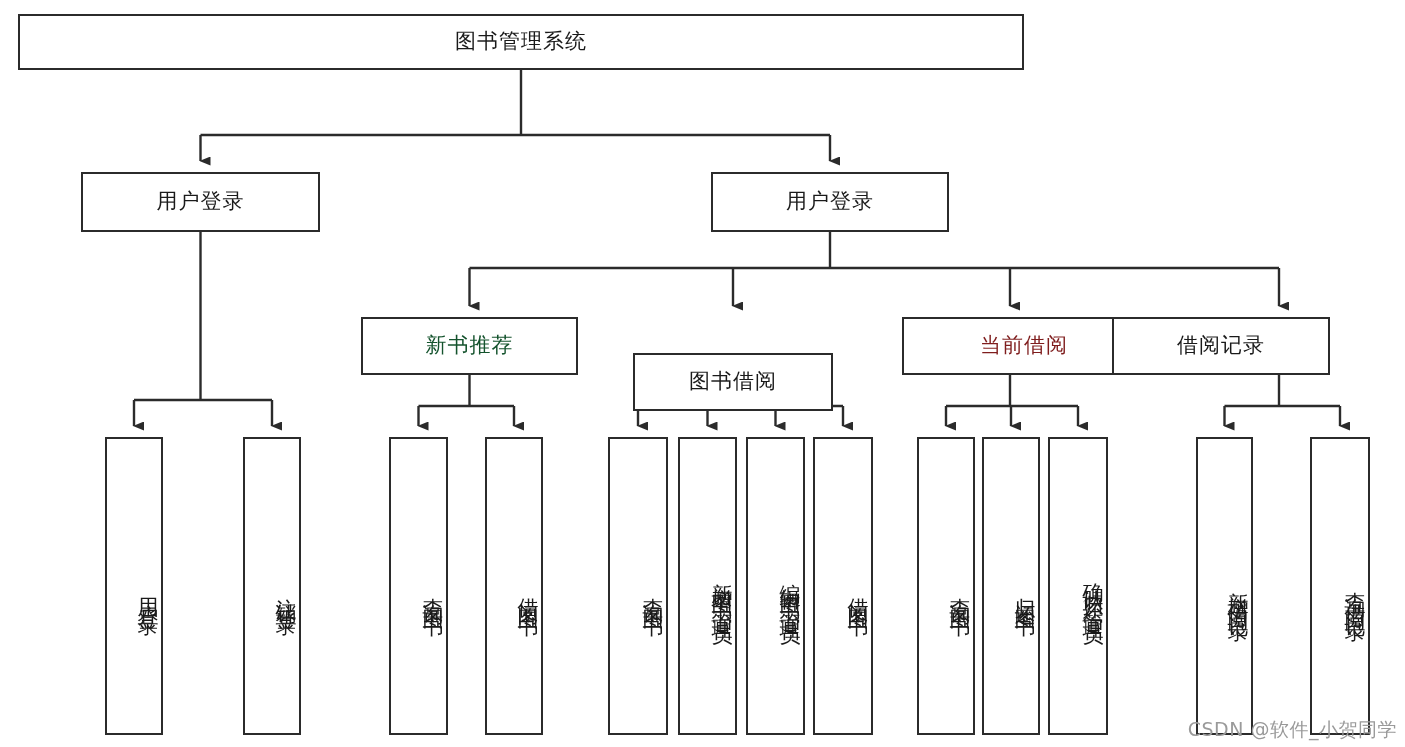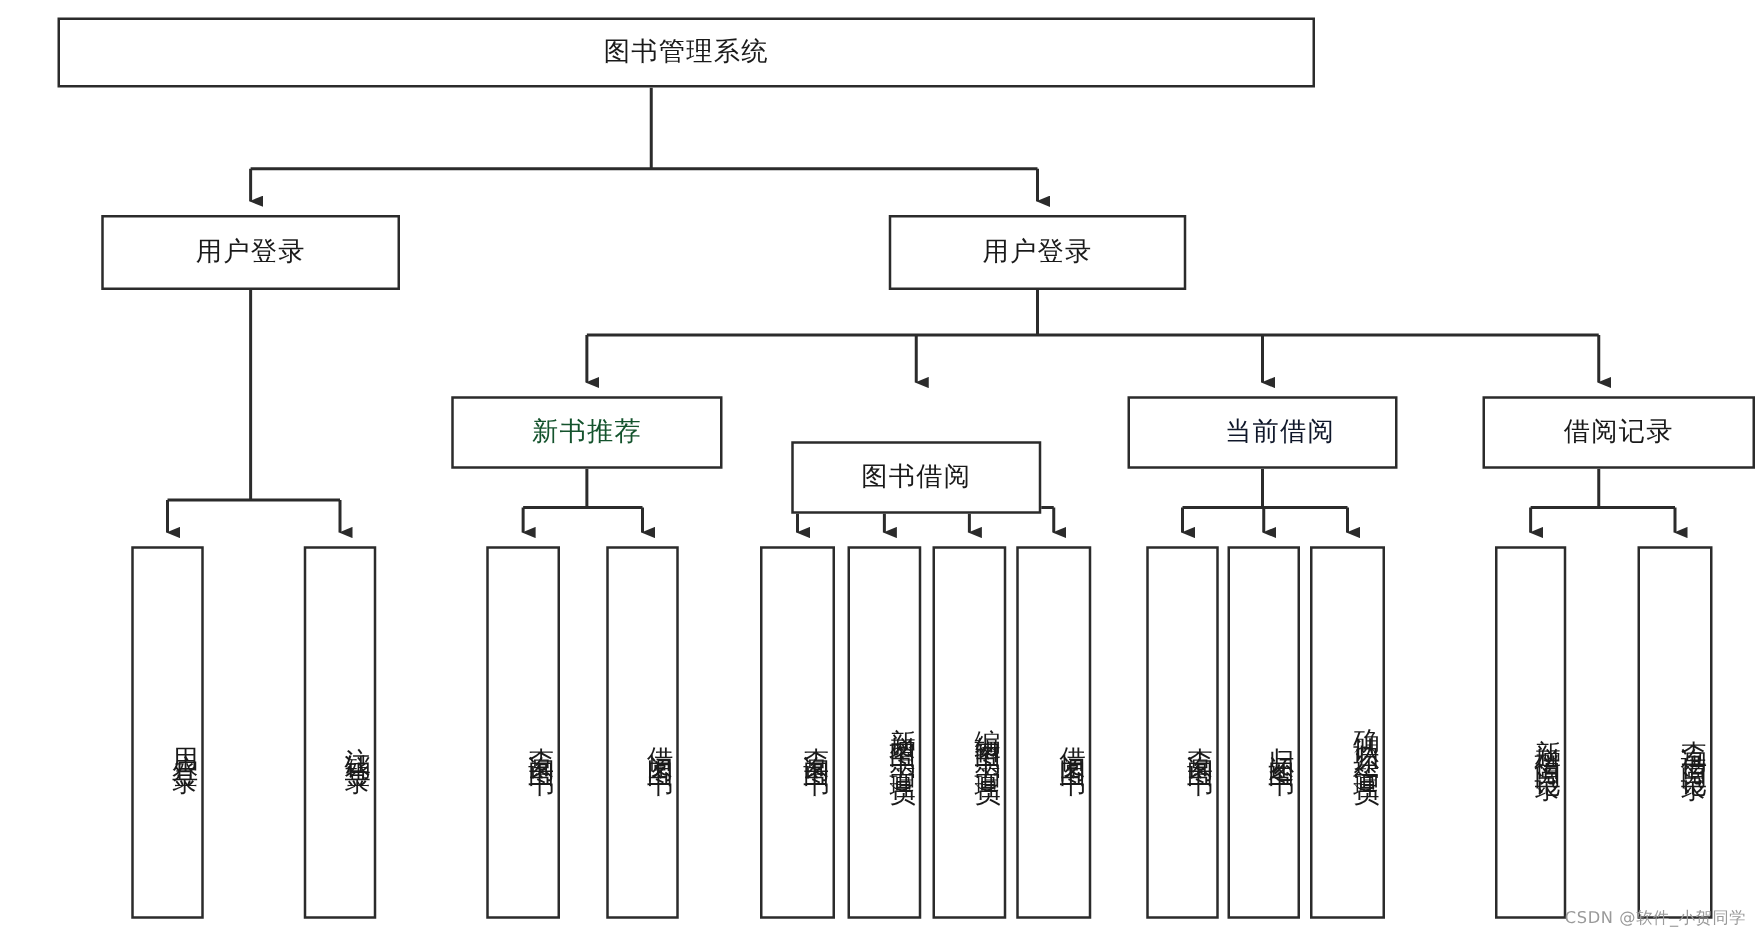--- a/index.html
+++ b/index.html
@@ -53,21 +53,21 @@
   }
   .node .lbl {
     display: block;
     text-align: center;
     white-space: nowrap;
   }
   #watermark {
     position: absolute;
     right: 8px;
     bottom: 4px;
-    font-size: 13px;
+    font-size: 19px;
     color: #9a9a9a;
     letter-spacing: 0.5px;
     white-space: nowrap;
   }
 </style>
 </head>
 <body>
 
 <div id="canvas">
   <svg id="edges" viewBox="0 0 1405 747">
@@ -107,39 +107,39 @@
         <path d="M 1011 406 L 1011 426" marker-end="url(#arrowhead)"></path>
         <path d="M 1078 406 L 1078 426" marker-end="url(#arrowhead)"></path>
         <path d="M 1279 375 L 1279 406"></path>
         <path d="M 1224.5 406 L 1340 406"></path>
         <path d="M 1224.5 406 L 1224.5 426" marker-end="url(#arrowhead)"></path>
         <path d="M 1340 406 L 1340 426" marker-end="url(#arrowhead)"></path>
       </g>
   </svg>
 
   <div id="nodes-layer">
-      <div class="node horiz" style="left: 18px; top: 14px; width: 1006px; height: 56px; border-color: rgb(43, 43, 43); background: rgb(255, 255, 255); color: rgb(26, 26, 26); margin-left: 28px;">
+      <div class="node horiz" style="left: 18px; top: 14px; width: 1006px; height: 56px; border-color: rgb(43, 43, 43); background: rgb(255, 255, 255); color: rgb(26, 26, 26);">
         <span class="lbl">图书管理系统</span>
       </div>
       <div class="node horiz" style="left: 81px; top: 172px; width: 239px; height: 60px; border-color: rgb(43, 43, 43); background: rgb(255, 255, 255); color: rgb(26, 26, 26);">
         <span class="lbl">用户登录</span>
       </div>
       <div class="node horiz" style="left: 711px; top: 172px; width: 238px; height: 60px; border-color: rgb(43, 43, 43); background: rgb(255, 255, 255); color: rgb(26, 26, 26);">
         <span class="lbl">用户登录</span>
       </div>
       <div class="node horiz" style="left: 361px; top: 317px; width: 217px; height: 58px; border-color: rgb(43, 43, 43); background: rgb(255, 255, 255); color: #14532d;">
         <span class="lbl">新书推荐</span>
       </div>
       <div class="node horiz" style="left: 633px; top: 317px; width: 200px; height: 58px; border-color: rgb(43, 43, 43); background: rgb(255, 255, 255); color: rgb(26, 26, 26); margin-top: 36px;">
         <span class="lbl">图书借阅</span>
       </div>
-      <div class="node horiz" style="left: 902px; top: 317px; width: 216px; height: 58px; border-color: rgb(43, 43, 43); background: rgb(255, 255, 255); color: #0f172a; padding-left: 28px;">
+      <div class="node horiz" style="left: 902px; top: 317px; width: 216px; height: 58px; border-color: rgb(43, 43, 43); background: rgb(255, 255, 255); color: #7f1d1d; padding-left: 28px;">
         <span class="lbl">当前借阅</span>
       </div>
-      <div class="node horiz" style="left: 1186px; top: 317px; width: 218px; height: 58px; border-color: rgb(43, 43, 43); background: rgb(255, 255, 255); color: rgb(26, 26, 26);">
+      <div class="node horiz" style="left: 1112px; top: 317px; width: 218px; height: 58px; border-color: rgb(43, 43, 43); background: rgb(255, 255, 255); color: rgb(26, 26, 26);">
         <span class="lbl">借阅记录</span>
       </div>
       <div class="node vert" style="left: 105px; top: 437px; width: 58px; height: 298px; border-color: rgb(43, 43, 43); background: rgb(255, 255, 255); color: rgb(26, 26, 26);">
         <span class="lbl">用户登录</span>
       </div>
       <div class="node vert" style="left: 243px; top: 437px; width: 58px; height: 298px; border-color: rgb(43, 43, 43); background: rgb(255, 255, 255); color: rgb(26, 26, 26);">
         <span class="lbl">注销登录</span>
       </div>
       <div class="node vert" style="left: 389px; top: 437px; width: 59px; height: 298px; border-color: rgb(43, 43, 43); background: rgb(255, 255, 255); color: rgb(26, 26, 26);">
         <span class="lbl">查询图书</span>

